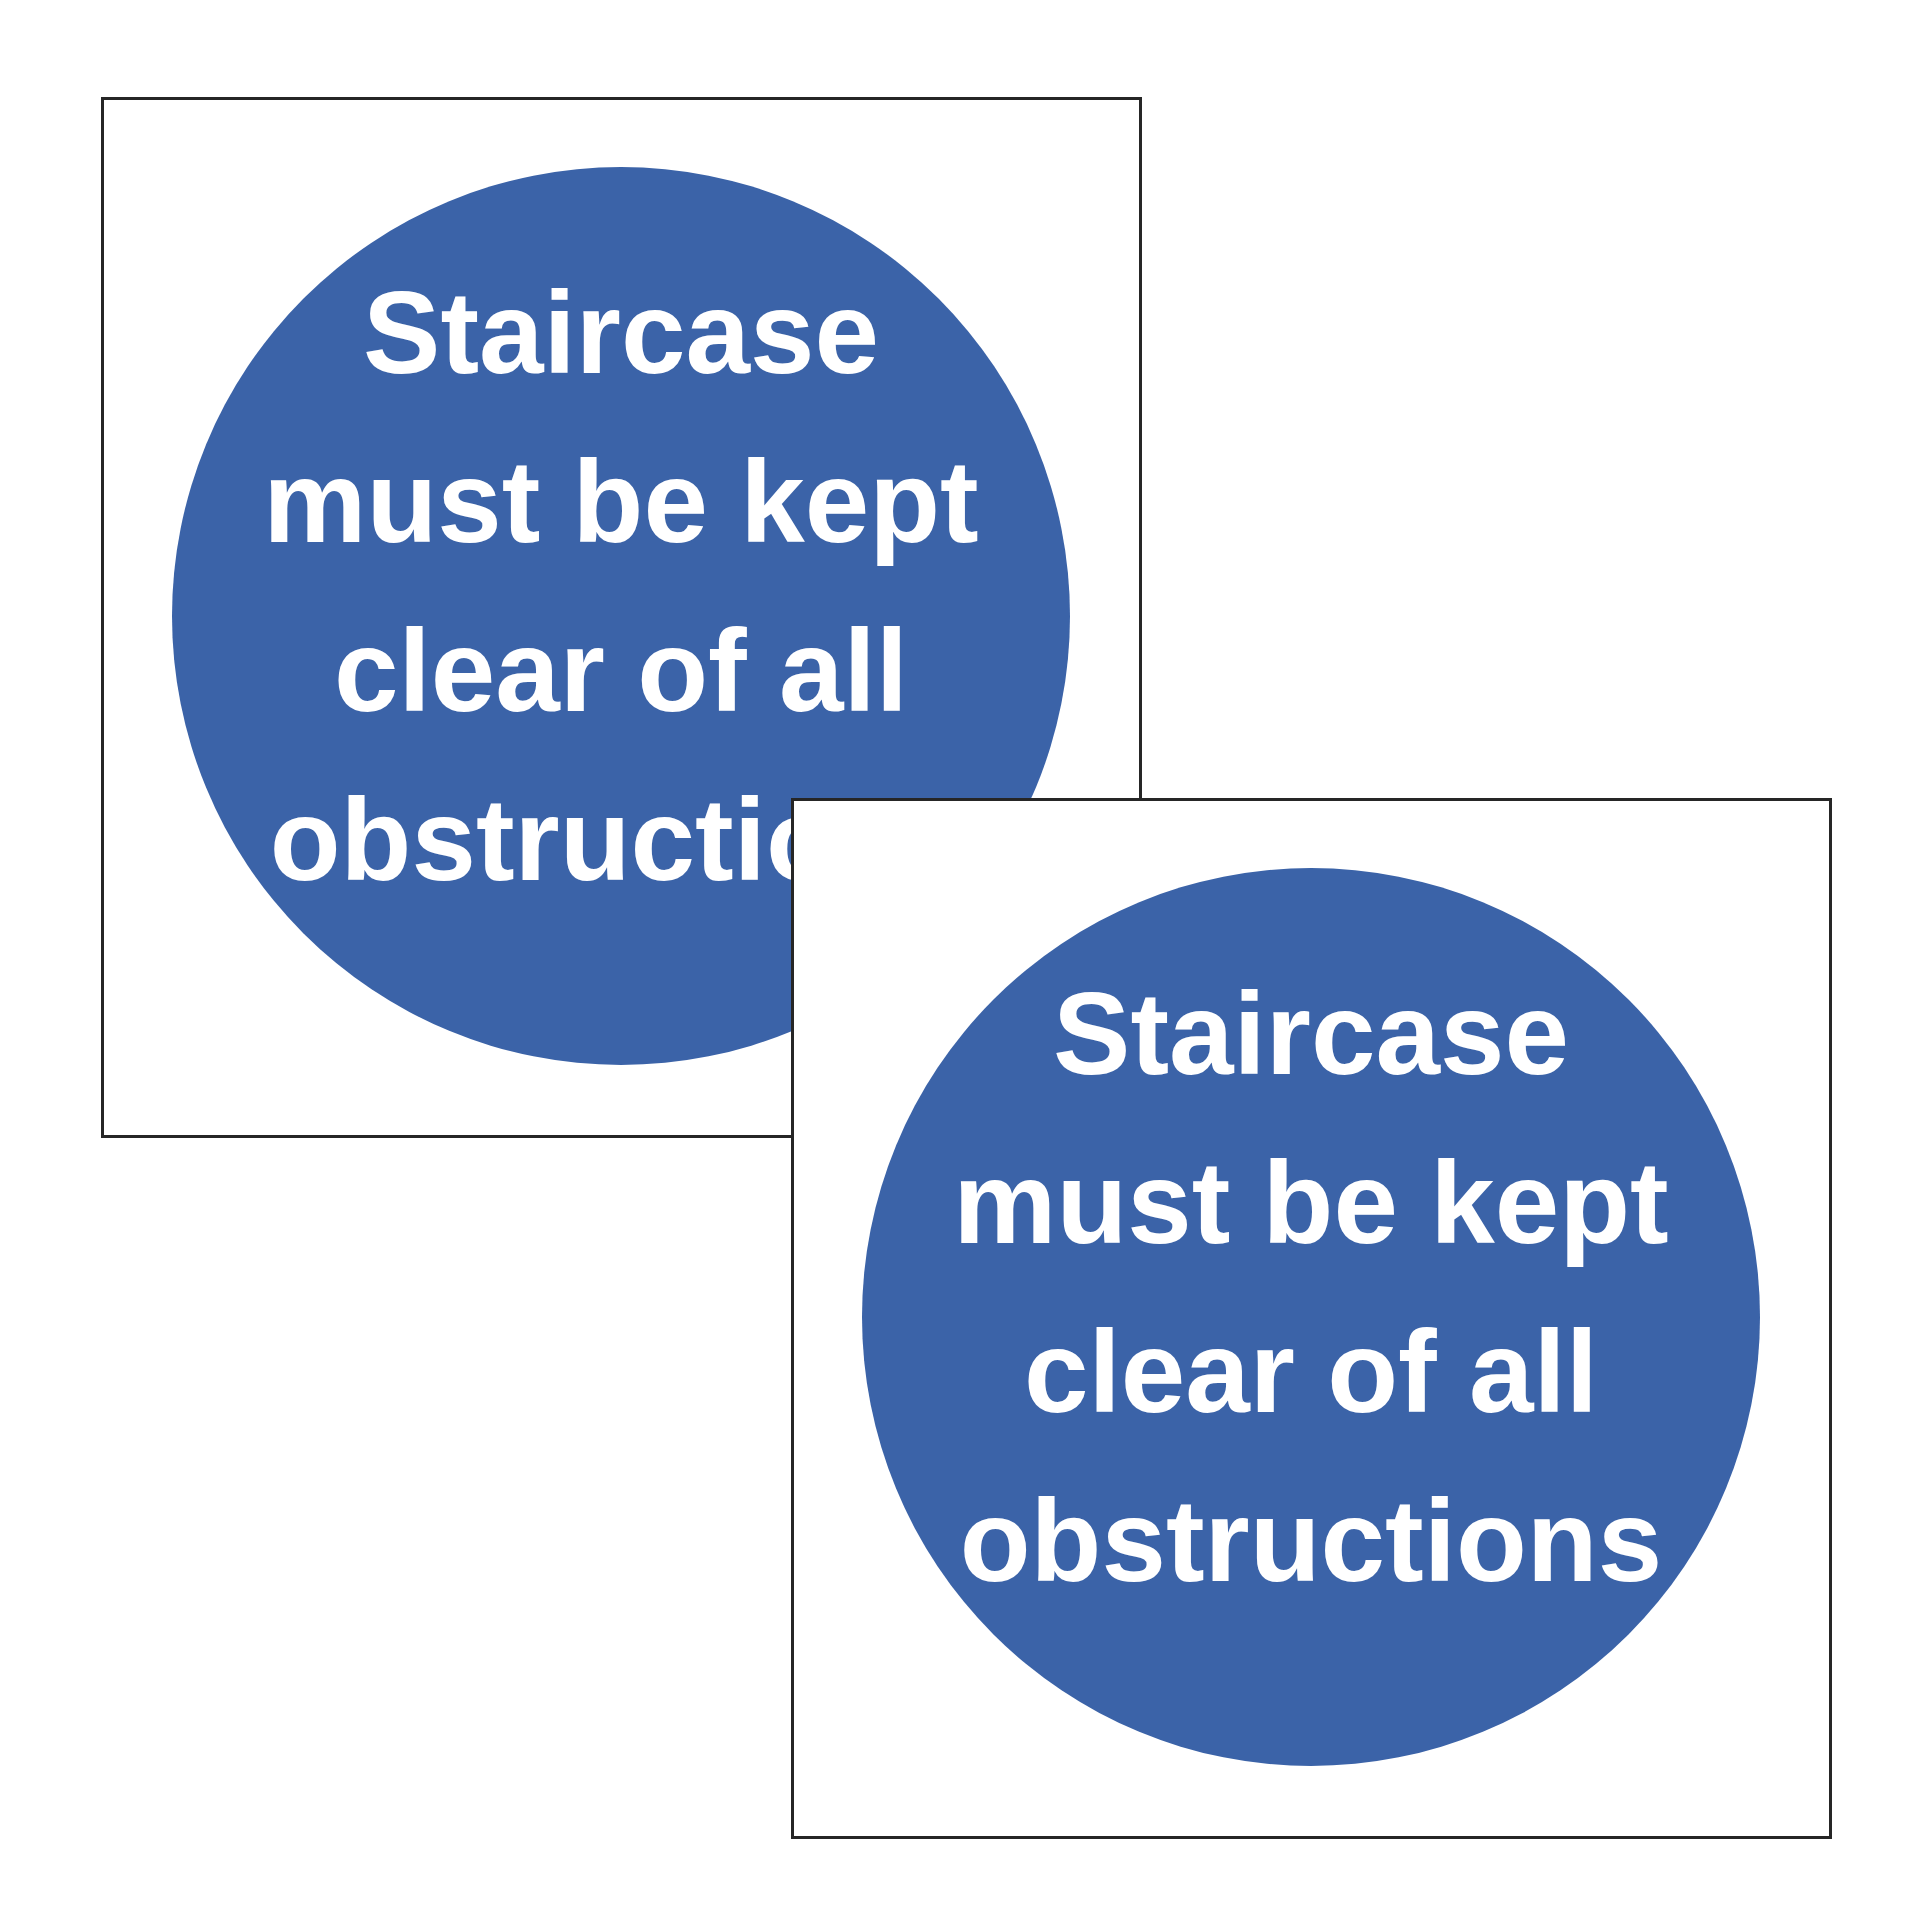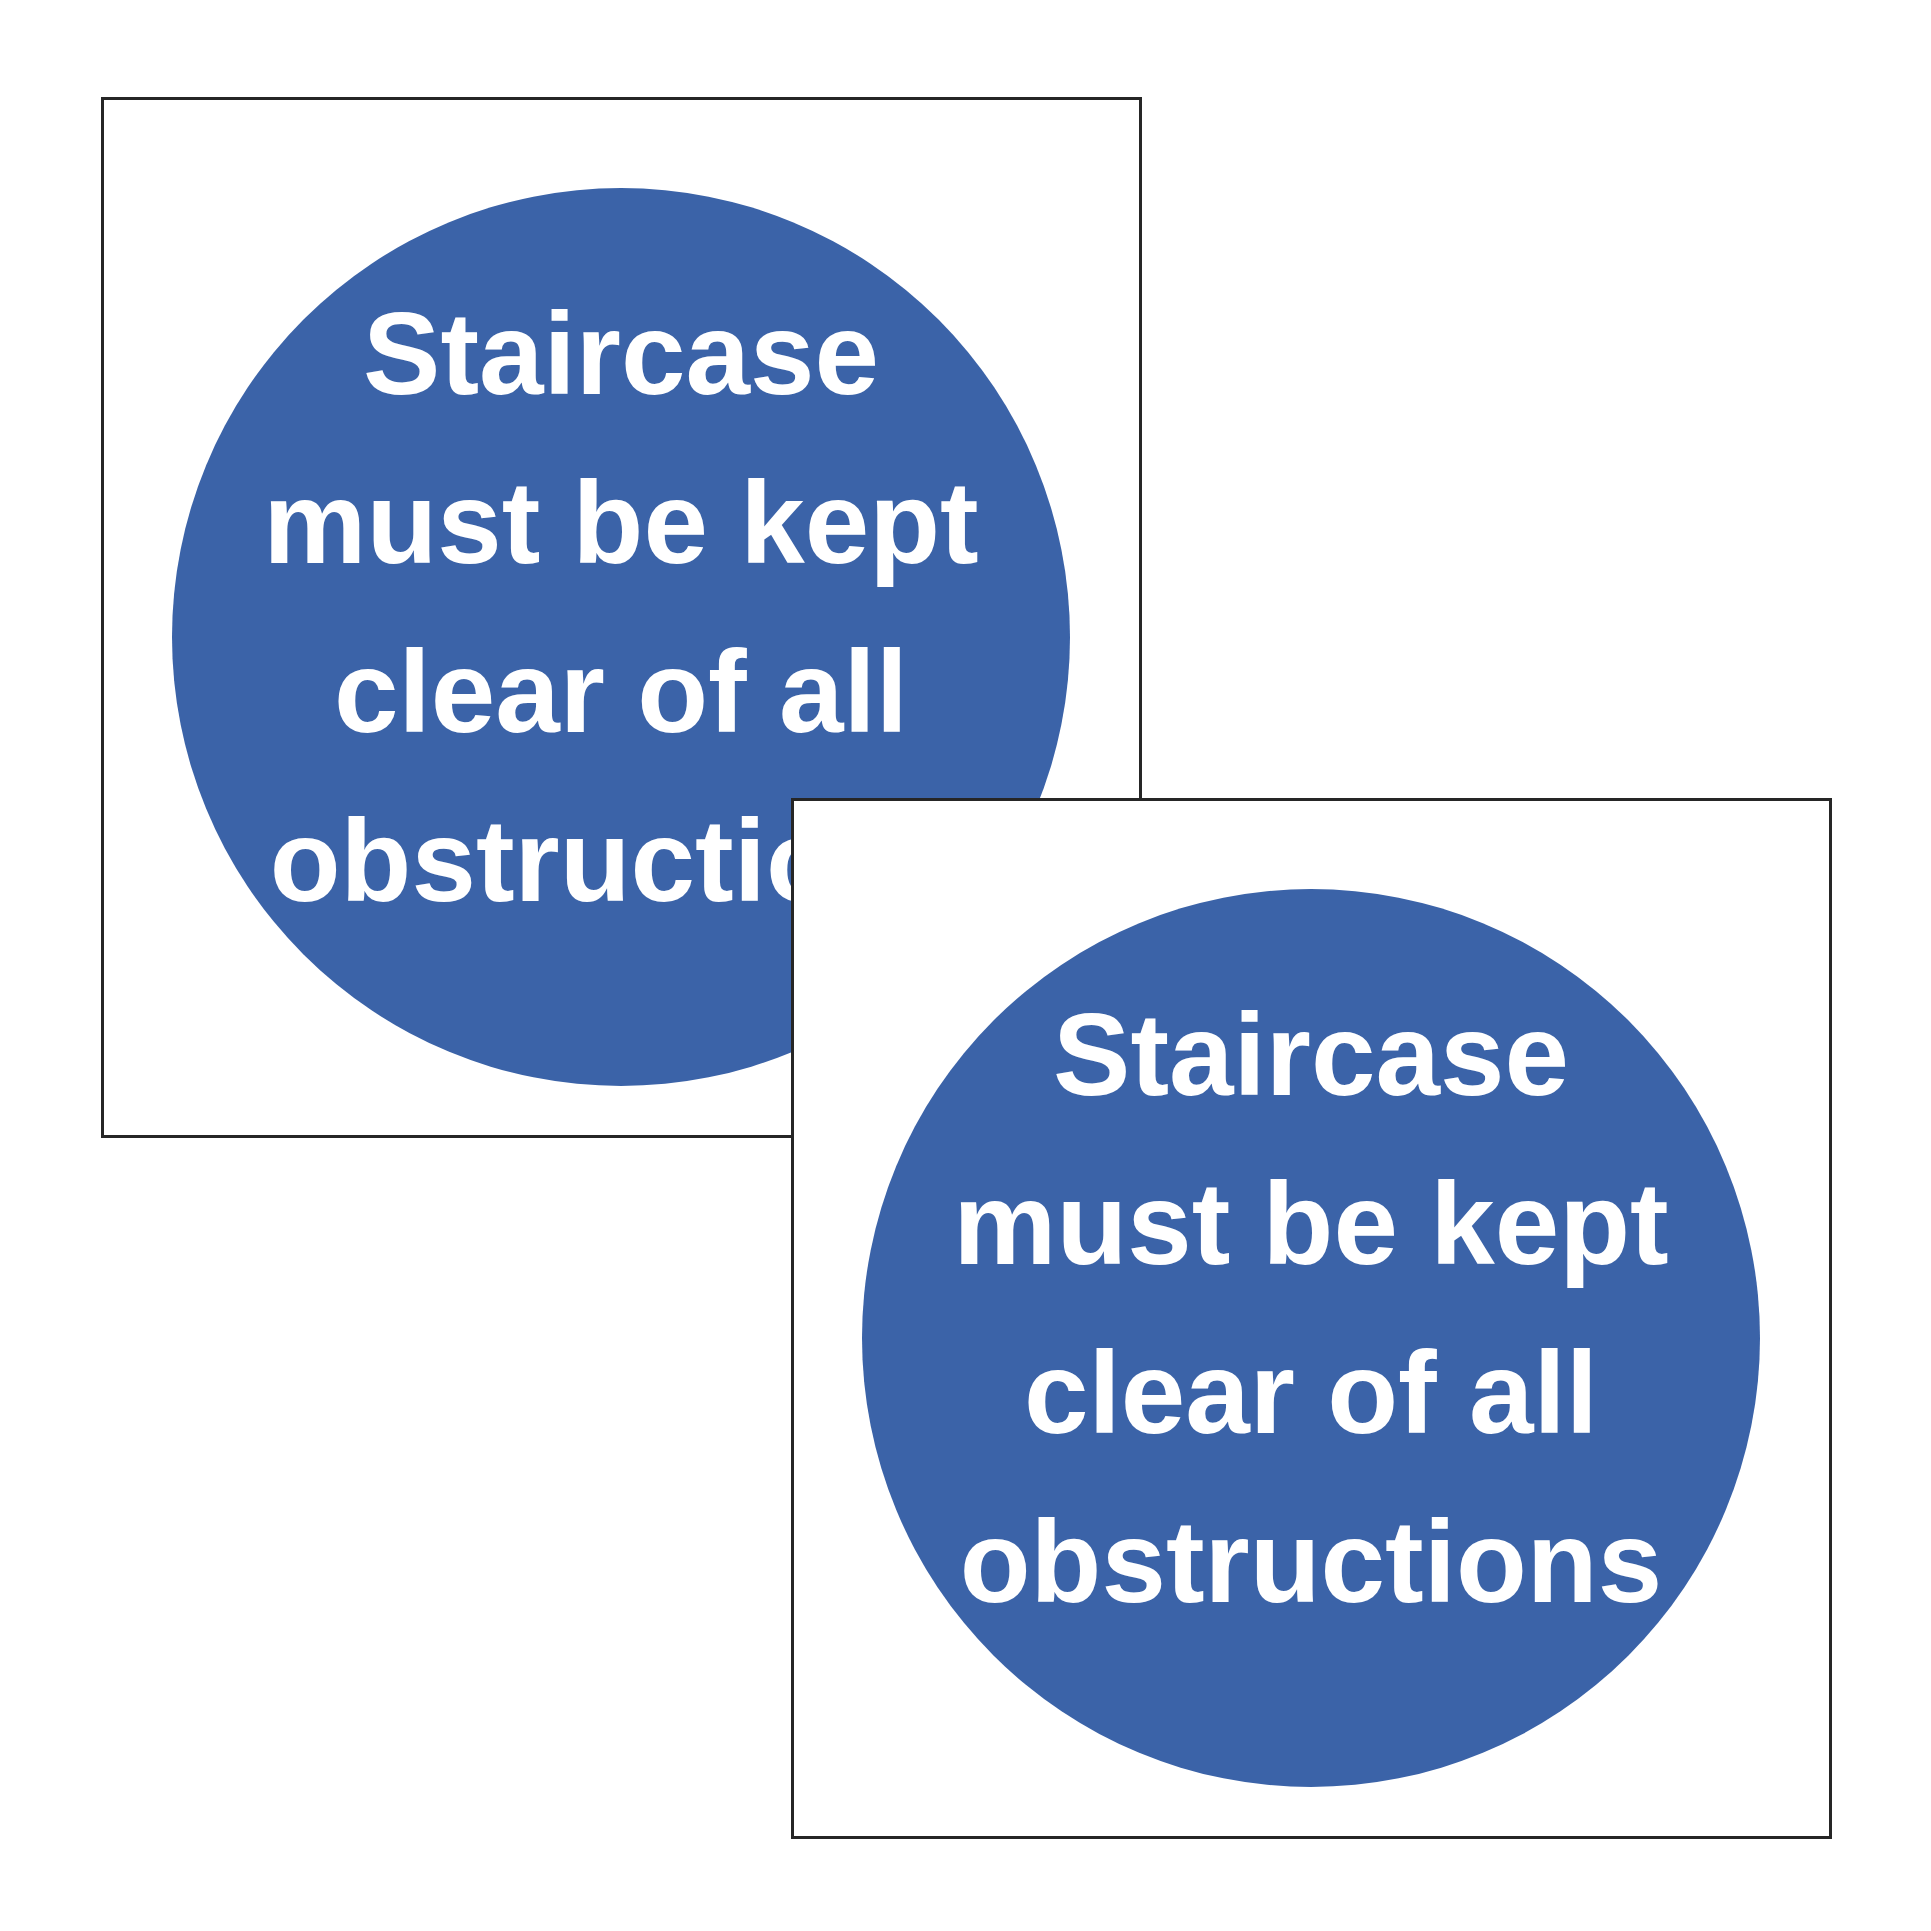--- a/index.html
+++ b/index.html
@@ -28,21 +28,21 @@
     left: 101px;
     top: 97px;
   }
   .sign--front {
     left: 791px;
     top: 798px;
   }
   .circle {
     position: absolute;
     left: 68px;   
-    top: 88px;    
+    top: 67px;    
     width: 898px;
     height: 898px;
     border-radius: 50%;
     background: #3B63A8;
     display: flex;
     align-items: center;
     justify-content: center;
   }
   .sign-text {
     transform: translateY(-29px);

